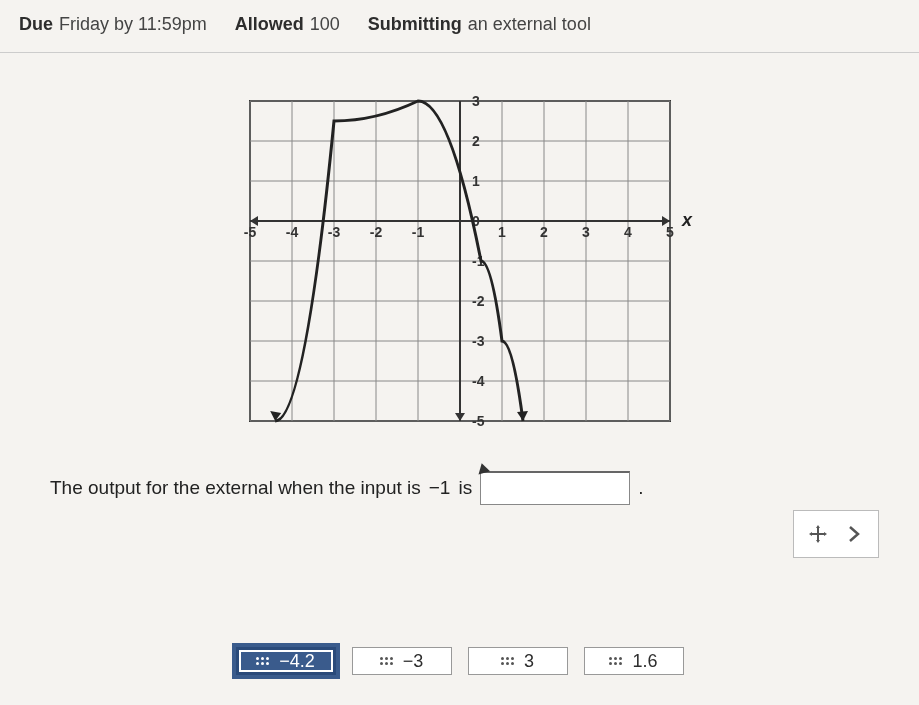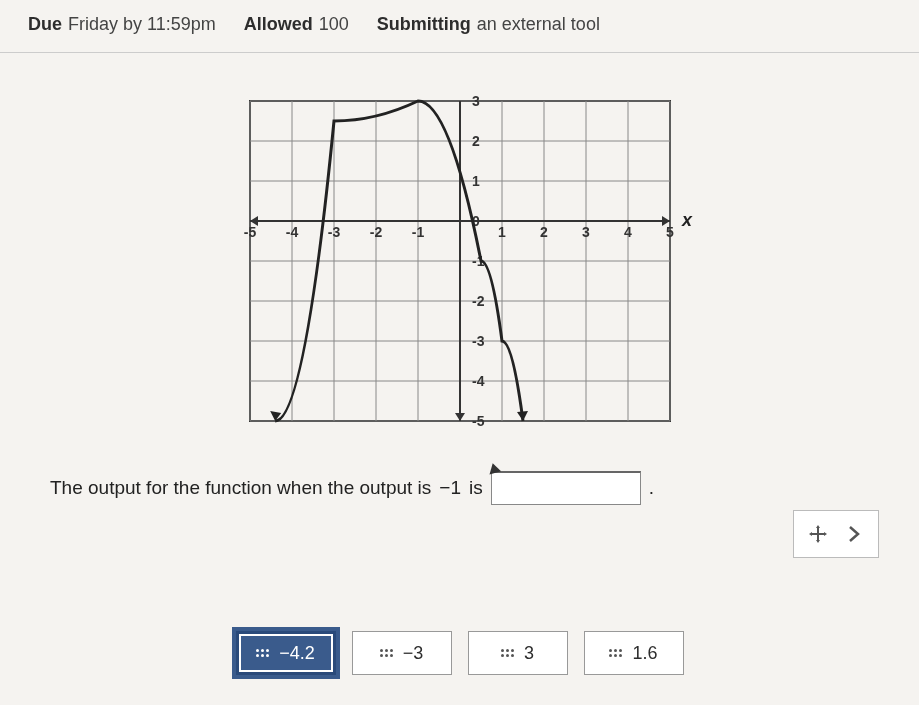--- a/index.html
+++ b/index.html
@@ -6,21 +6,21 @@
     body {
       font-family: "Helvetica Neue", Arial, sans-serif;
       background: #f5f3f0;
       width: 919px;
       height: 705px;
       overflow: hidden;
       color: #2d2d2d;
       position: relative;
     }
     .header {
-      padding: 8px 20px 12px 28px;
+      padding: 8px 20px 12px 19px;
       border-bottom: 1px solid #ccc;
       font-size: 18px;
       line-height: 1.8;
     }
     .header-row { display: flex; flex-wrap: wrap; gap: 28px; align-items: baseline; }
     .meta-label { font-weight: 700; color: #2d2d2d; }
     .meta-value { font-weight: 400; color: #444; margin-left: 6px; }
     .meta-item { white-space: nowrap; }
 
     .graph-area {
@@ -75,21 +75,21 @@
     .options-row {
       position: absolute;
       bottom: 30px;
       left: 0; right: 0;
       display: flex;
       justify-content: center;
       gap: 16px;
     }
     .option-tile {
       min-width: 100px;
-      height: 44px;
+      height: 28px;
       border: 1px solid #999;
       background: #fff;
       display: flex;
       align-items: center;
       justify-content: center;
       gap: 10px;
       padding: 0 14px;
       font-size: 18px;
       cursor: grab;
     }
@@ -174,21 +174,21 @@
       <text x="252" y="75" text-anchor="start" class="tick-label">2</text>
       <text x="252" y="35" text-anchor="start" class="tick-label">3</text>
       <text x="462" y="155" class="axis-label">x</text>
       <path d="M 55.19999999999999 350 Q 84.6 350 114 50 Q 156 50 198 30 Q 229.5 30 261 190 Q 271.5 190 282 270 Q 292.5 270 303 350" class="curve"></path>
       <polygon points="55.19999999999999,350 50.19999999999999,340 61.19999999999999,342" fill="#222"></polygon>
       <polygon points="303,350 297,341 308,340" fill="#222"></polygon>
     </svg>
 </div>
 
 <div class="question-row">
-  <span>The output for the function when the output is </span>
+  <span>The output for the external when the input is </span>
   <span>−1</span>
   <span> is</span>
   <span class="answer-slot"></span>
   <span>.</span>
 </div>
 
 <div class="nav-box">
   <div class="nav-btn">
     <svg width="20" height="20" viewBox="0 0 20 20">
         <path d="M10 1 L12 4 H11 V9 H16 V8 L19 10 L16 12 V11 H11 V16 H12 L10 19 L8 16 H9 V11 H4 V12 L1 10 L4 8 V9 H9 V4 H8 Z" fill="#555"></path>

